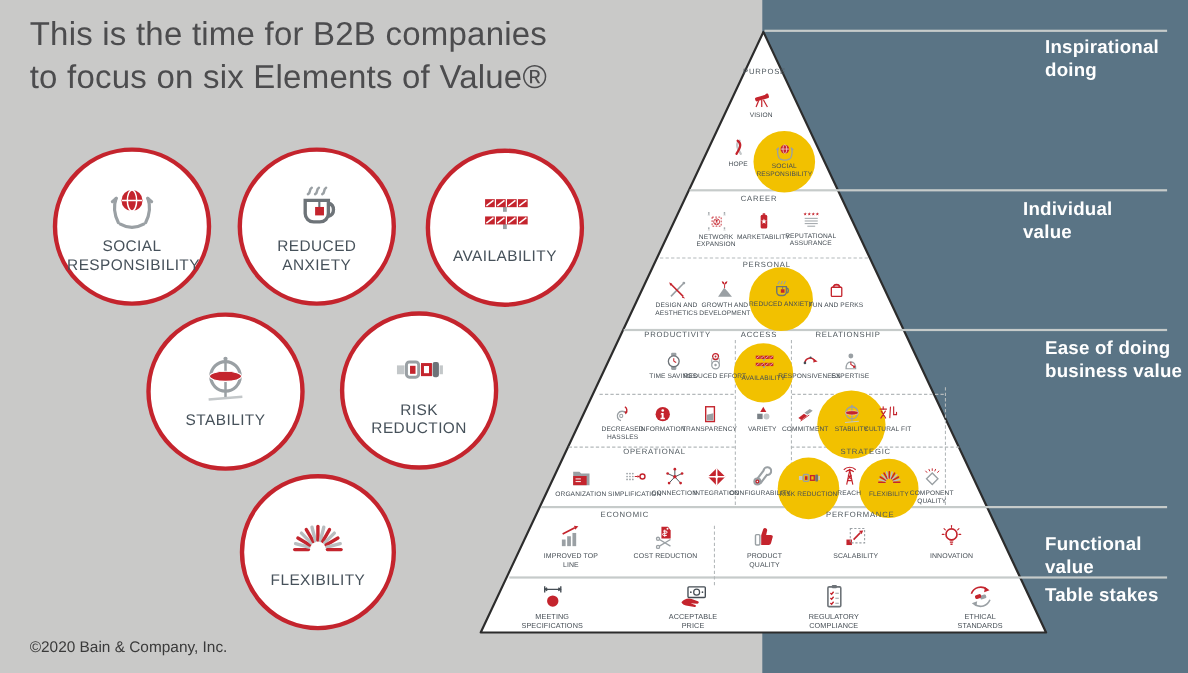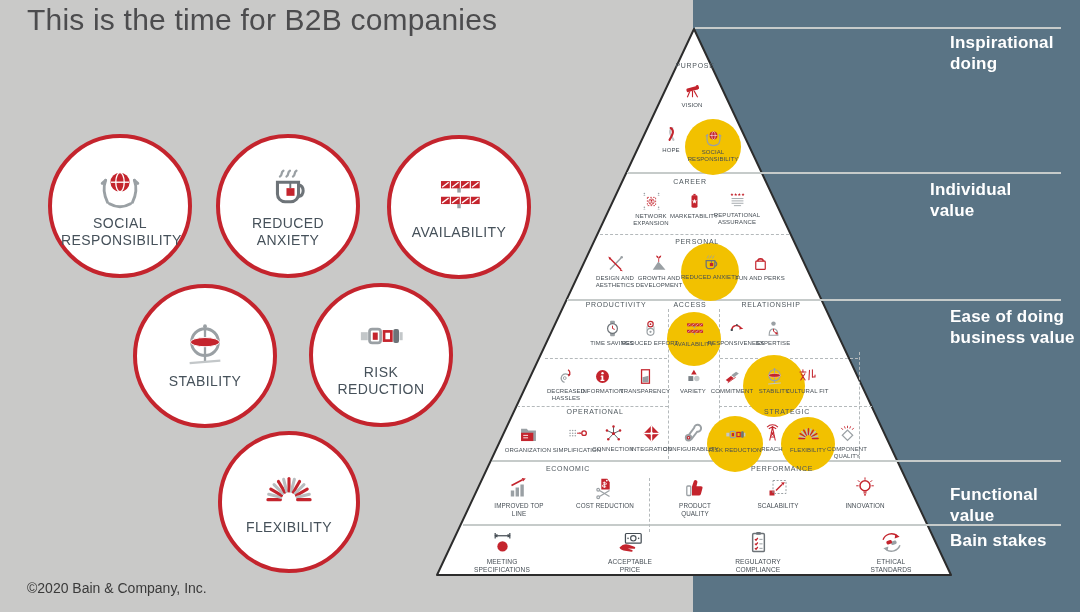--- a/index.html
+++ b/index.html
@@ -1,19 +1,19 @@
 <!DOCTYPE html>
 <html><head>
 <meta charset="utf-8">
 <style>
   html,body{margin:0;padding:0;background:#888;}
   .canvas{position:relative;width:1080px;height:612px;background:#c9c9c8;overflow:hidden;
           font-family:"Liberation Sans",sans-serif;}
   .right-bg{position:absolute;left:693px;top:0;width:387px;height:612px;background:#5a7485;}
-  .title{position:absolute;left:27px;top:0;font-size:30px;line-height:1.3;color:#4c4c4e;
+  .title{position:absolute;left:27px;top:12px;font-size:30px;line-height:1.3;color:#4c4c4e;
          letter-spacing:.2px;font-weight:normal;margin:0;}
   .copyright{position:absolute;left:27px;top:580px;font-size:14px;color:#3a3a3a;text-align:center;}
   #pyr-svg{position:absolute;left:0;top:0;}
   .tier-line{position:absolute;height:2px;background:#c6cbca;}
   .tier-label{position:absolute;color:#ffffff;font-weight:bold;font-size:17px;line-height:1.22;
               width:126px;letter-spacing:.2px;}
   .dash-h{position:absolute;border-top:1px dashed #b4b9bb;height:0;}
   .dash-v{position:absolute;border-left:1px dashed #b4b9bb;width:0;}
   .hl{position:absolute;border-radius:50%;}
   .phead{position:absolute;font-size:7px;color:#4d565c;letter-spacing:.7px;white-space:nowrap;
@@ -27,37 +27,37 @@
   .fcircle .cpic svg{width:60px;height:46px;}
   .fcircle .clabel{font-size:14px;color:#46515a;text-align:center;line-height:1.2;
                    letter-spacing:.4px;margin-top:5px;max-width:118px;}
 </style>
 </head>
 <body>
 
 <div class="canvas">
   <div class="right-bg"></div>
 
-  <h1 class="title"><span>This is the time for B2B companies</span><br></h1>
+  <h1 class="title"><span>This is the time for B2B companies</span><br><span>to focus on six Elements of Value®</span></h1>
 
   <svg id="pyr-svg" width="1080" height="612">
     <polygon points="694,29 951,575 437,575" fill="#ffffff" stroke="#2c2c2c" stroke-width="2" stroke-linejoin="round"></polygon>
   </svg>
 
   <div id="tier-layer">
       <div class="tier-line" style="left: 695px; top: 27px; width: 366px;"></div>
       <div class="tier-label" style="left: 950px; top: 33px;">Inspirational doing</div>
       <div class="tier-line" style="left: 627px; top: 172px; width: 434px;"></div>
       <div class="tier-label" style="left: 930px; top: 180px;">Individual value</div>
       <div class="tier-line" style="left: 567px; top: 299px; width: 494px;"></div>
       <div class="tier-label" style="left: 950px; top: 307px;">Ease of doing business value</div>
       <div class="tier-line" style="left: 492px; top: 460px; width: 569px;"></div>
       <div class="tier-label" style="left: 950px; top: 469px; margin-top: 16px;">Functional value</div>
       <div class="tier-line" style="left: 463px; top: 524px; width: 598px;"></div>
-      <div class="tier-label" style="left: 950px; top: 531px;">Bain stakes</div>
+      <div class="tier-label" style="left: 950px; top: 531px;">Table stakes</div>
     </div>
 
   <div class="dash-h" style="left:600px;top:234px;width:189px"></div>
   <div class="dash-v" style="left:668px;top:309px;height:150px"></div>
   <div class="dash-v" style="left:719px;top:309px;height:150px"></div>
   <div class="dash-h" style="left:545px;top:358px;width:122px"></div>
   <div class="dash-h" style="left:720px;top:358px;width:138px"></div>
   <div class="dash-v" style="left:859px;top:352px;height:107px"></div>
   <div class="dash-h" style="left:517px;top:406px;width:151px"></div>
   <div class="dash-h" style="left:719px;top:406px;width:153px"></div>

